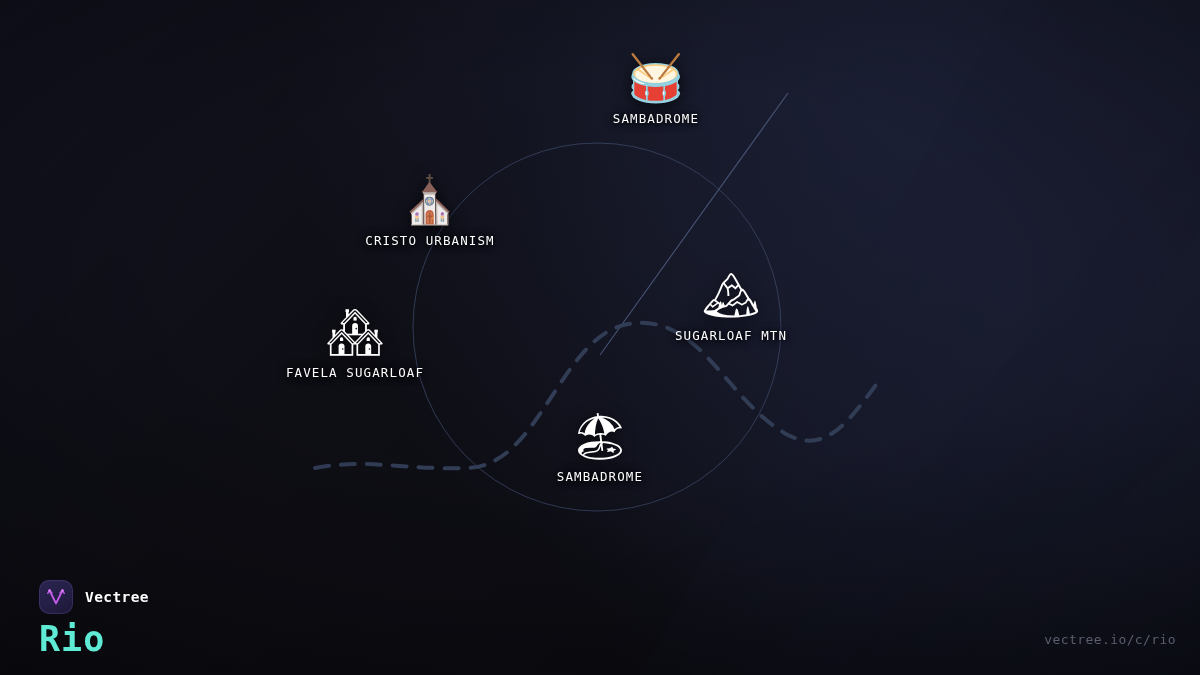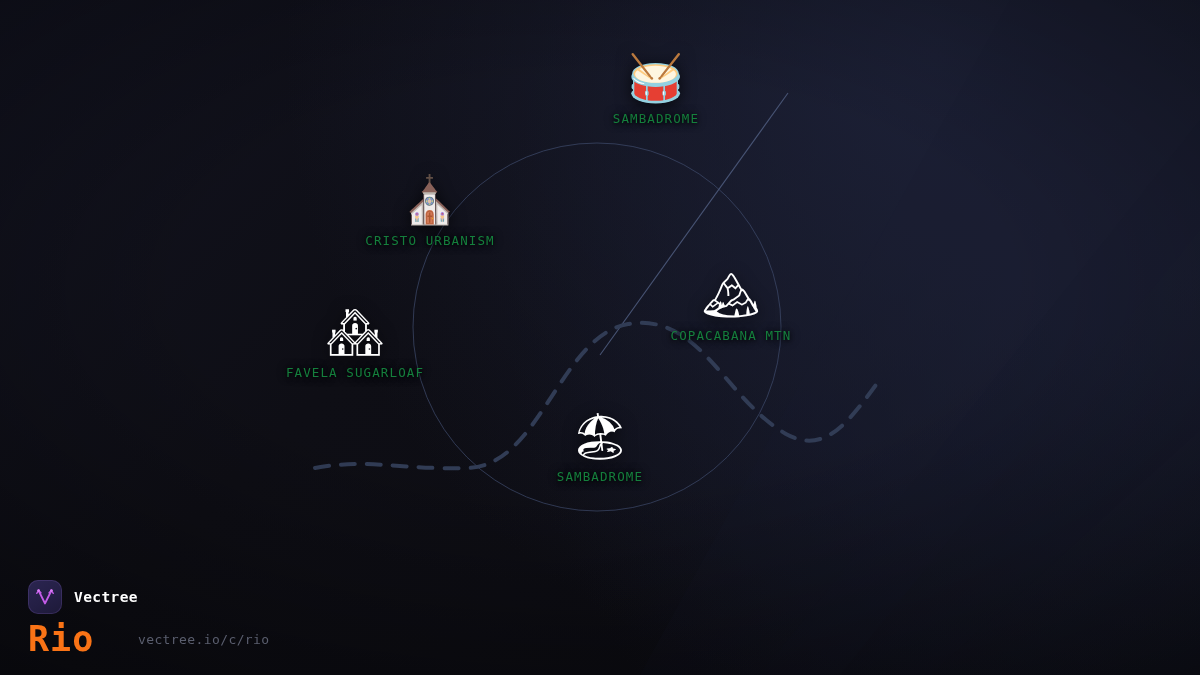--- a/index.html
+++ b/index.html
@@ -58,35 +58,35 @@
     font-size: 46px;
     line-height: 1;
     font-family: "DejaVu Sans", "Liberation Sans", sans-serif;
     filter: drop-shadow(0 3px 8px rgba(0,0,0,0.75));
     user-select: none;
   }
   .node-label {
     font-family: "DejaVu Sans Mono", "Liberation Mono", monospace;
     font-size: 12.5px;
     letter-spacing: 1.1px;
-    color: #15803d;
+    color: #ffffff;
     text-shadow: 0 1px 4px rgba(0,0,0,0.9), 0 0 10px rgba(0,0,0,0.8);
   }
 
   
   #footer {
     position: absolute;
-    left: 4px;
+    left: 15px;
     right: 0;
     bottom: 0;
     height: 128px;
     padding: 0 24px 0 24px;
     display: flex;
     align-items: flex-end;
-    justify-content: flex-start;
+    justify-content: space-between;
   }
   #footer-left {
     display: flex;
     flex-direction: column;
     gap: 8px;
     padding-bottom: 18px;
   }
   #brand {
     display: flex;
     align-items: center;
@@ -107,21 +107,21 @@
     font-size: 14.5px;
     font-weight: bold;
     letter-spacing: 0.4px;
     color: #ffffff;
   }
   #page-title {
     font-family: "DejaVu Sans Mono", "Liberation Mono", monospace;
     font-size: 35px;
     font-weight: bold;
     letter-spacing: 1px;
-    color: #f97316;
+    color: #5eead4;
     line-height: 1;
   }
   #footer-url {
     font-family: "DejaVu Sans Mono", "Liberation Mono", monospace;
     font-size: 13px;
     letter-spacing: 0.4px;
     color: #5a5e6e;
     padding-bottom: 28px;
   }
 </style>
@@ -162,21 +162,21 @@
     <span class="node-label">CRISTO URBANISM</span>
   </div>
 
   <div class="node" style="left:355px; top:344px;">
     <span class="node-emoji">🏘</span>
     <span class="node-label">FAVELA SUGARLOAF</span>
   </div>
 
   <div class="node" style="left:731px; top:307px;">
     <span class="node-emoji">🏔</span>
-    <span class="node-label">COPACABANA MTN</span>
+    <span class="node-label">SUGARLOAF MTN</span>
   </div>
 
   <div class="node" style="left:600px; top:448px;">
     <span class="node-emoji">🏖</span>
     <span class="node-label">SAMBADROME</span>
   </div>
 
 </div>
 
 <div id="footer">

